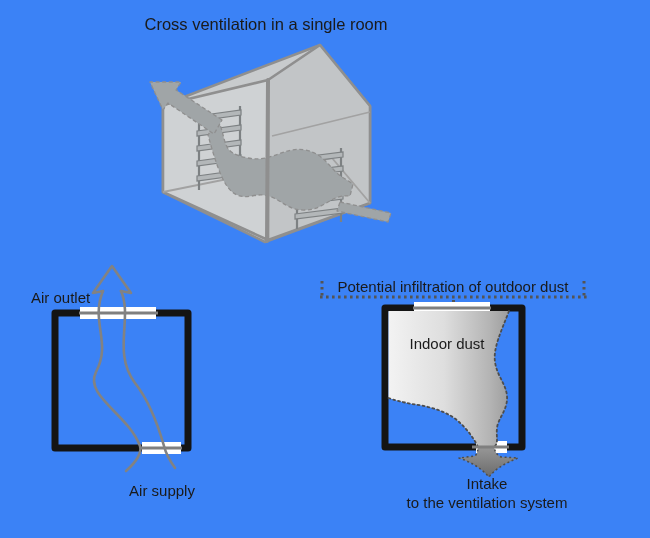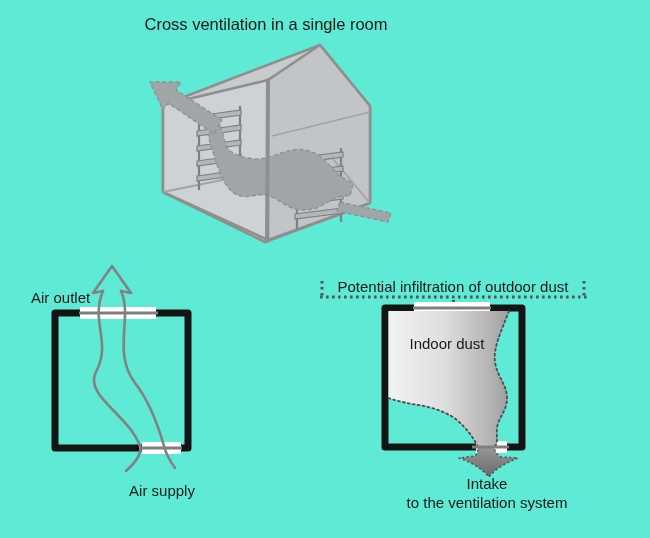--- a/index.html
+++ b/index.html
@@ -1,17 +1,17 @@
 <!DOCTYPE html>
 <html style="--text: #1a1a1a; --room_border: #141414; --vent_line: #7f7f7f; --airflow_stroke: #828282; --dotted_line: #545454; --dotted_edge: #4d4d4d; --house_fill: #c8cbcd; --house_wall: #cfd2d4; --house_gable: #c2c5c7; --house_stroke: #8f8f8f; --ribbon_fill: #a0a5a7; --dust_light: #f4f4f4; --dust_dark: #949494; --intake_arrow: #6a6a6a;"><head>
 <meta charset="utf-8">
 <style>
   html,body{margin:0;padding:0;background:#ffffff;}
   .canvas{
-    position:relative;width:650px;height:538px;background:#5eead4;
+    position:relative;width:650px;height:538px;background:#3b82f6;
     font-family:"Liberation Sans", sans-serif;overflow:hidden;
   }
   svg{display:block;}
   text{font-family:"Liberation Sans", sans-serif;}
   .title{font-size:16.5px;fill:var(--text,#1a1a1a);}
   .lbl{font-size:15px;fill:var(--text,#1a1a1a);}
   .frame{stroke:var(--room_border,#141414);stroke-width:7;fill:none;stroke-linejoin:round;}
   .gapmask{fill:#ffffff;stroke:none;}
   .vent{stroke:var(--vent_line,#7f7f7f);stroke-width:3;fill:none;}
   .flow{stroke:var(--airflow_stroke,#828282);stroke-width:2.6;fill:none;stroke-linecap:round;stroke-linejoin:round;}

